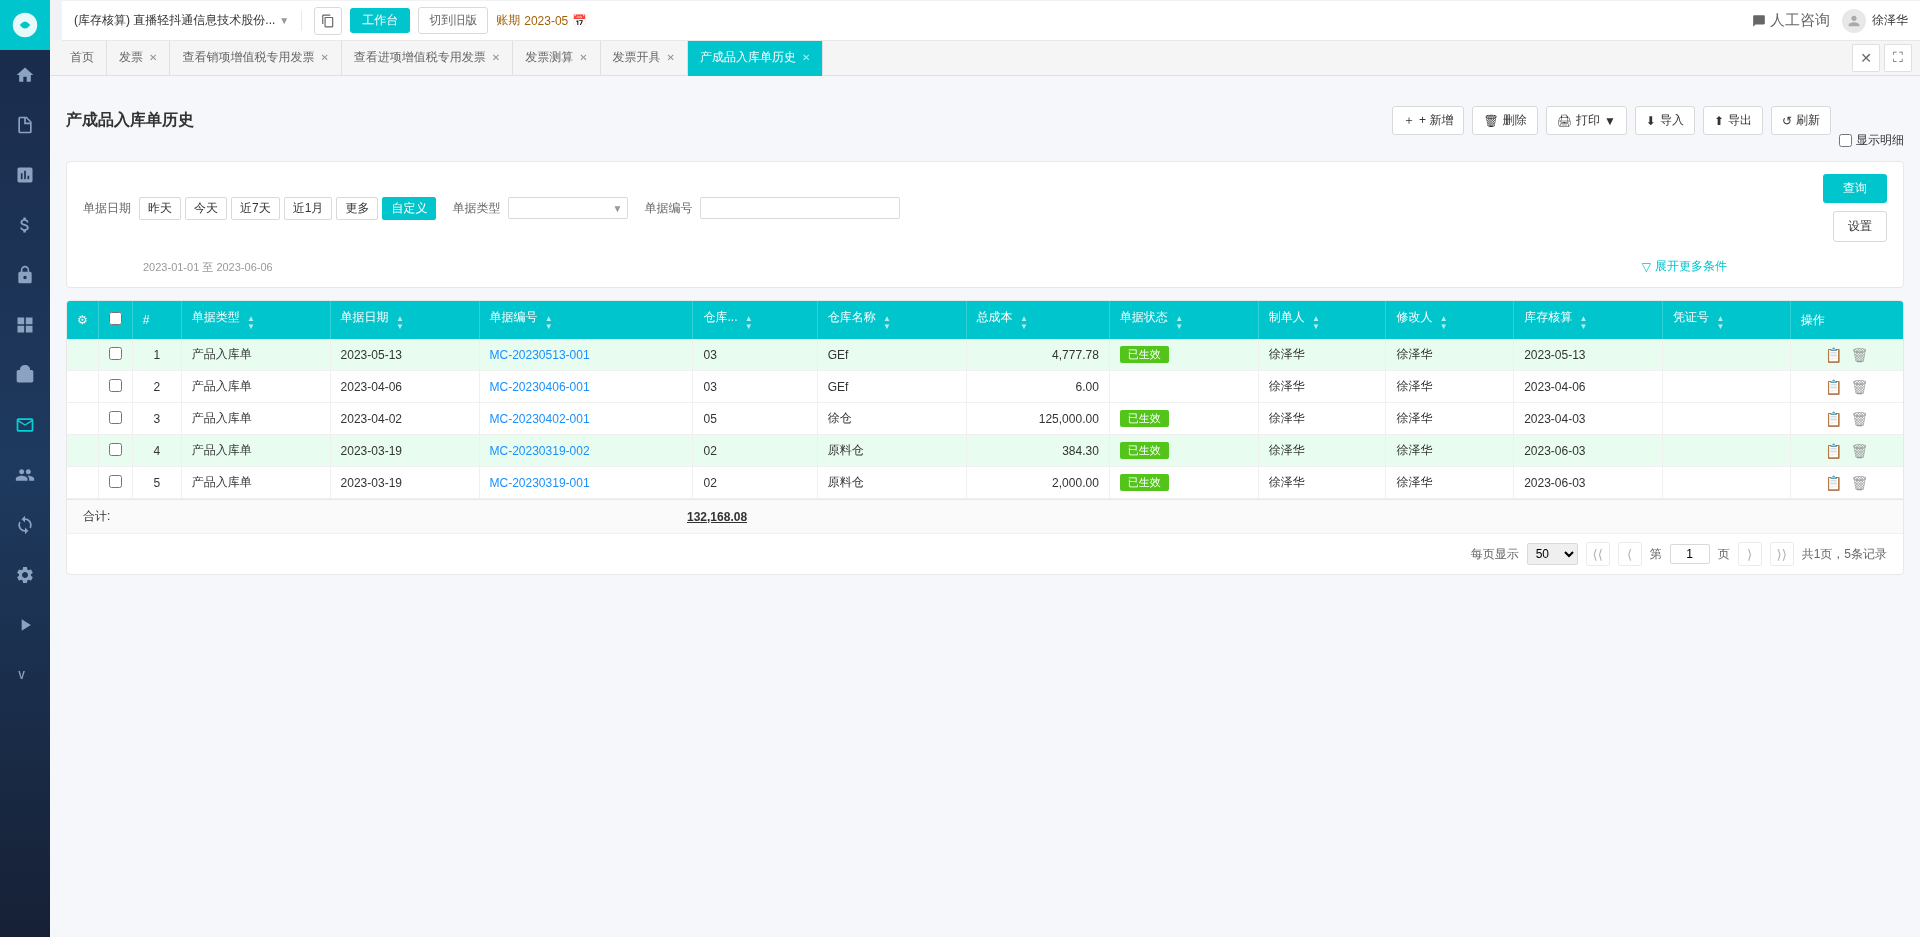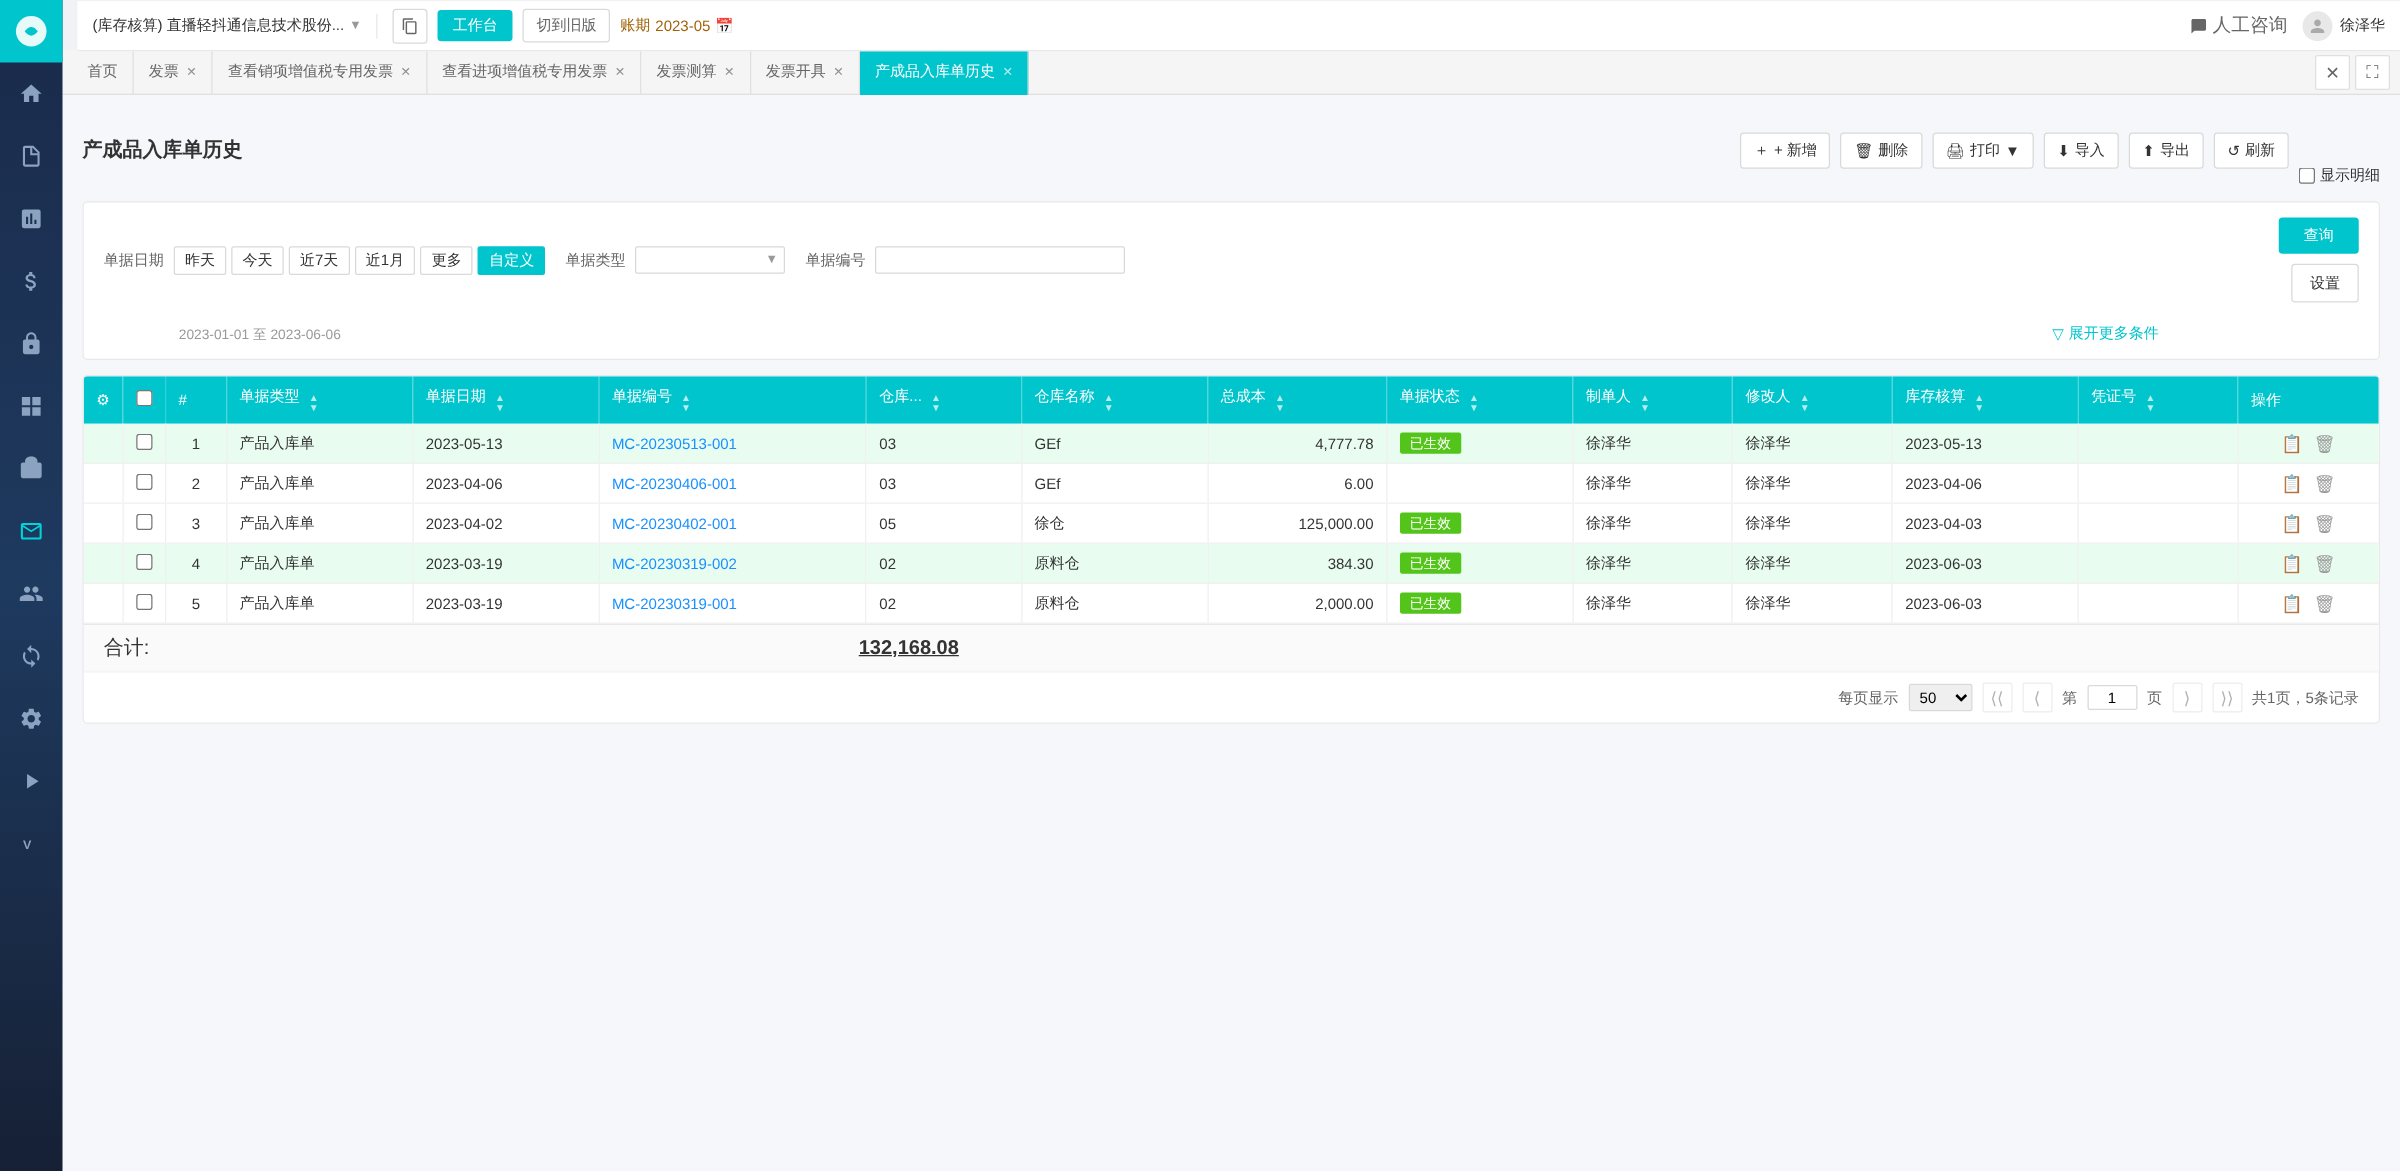--- a/index.html
+++ b/index.html
@@ -554,21 +554,21 @@
       <td>
         <div class="ops-icons">
           <span class="op-icon" title="编辑">📋</span>
           <span class="op-icon" title="删除">🗑</span>
         </div>
       </td>
     </tr>
           </tbody>
       </table>
 
-      <div style="display:flex; align-items:center; padding:8px 16px; border-top:1px solid #e8e8e8; background:#fafafa; font-size:16px; position:relative;text-align:center;">
+      <div style="display:flex; align-items:center; padding:8px 16px; border-top:1px solid #e8e8e8; background:#fafafa; font-size:12px; position:relative;text-align:center;">
         <span>合计:</span>
         <span style="position:absolute; left:620px; font-weight:bold;text-decoration:underline;">132,168.08</span>
       </div>
 
       <div style="display:flex; align-items:center; justify-content:flex-end; padding:8px 16px; border-top:1px solid #f0f0f0; gap:8px; font-size:12px; color:#666;">
         <span>每页显示</span>
         <select class="page-size-select">
           <option>50</option>
           <option>20</option>
           <option>100</option>

